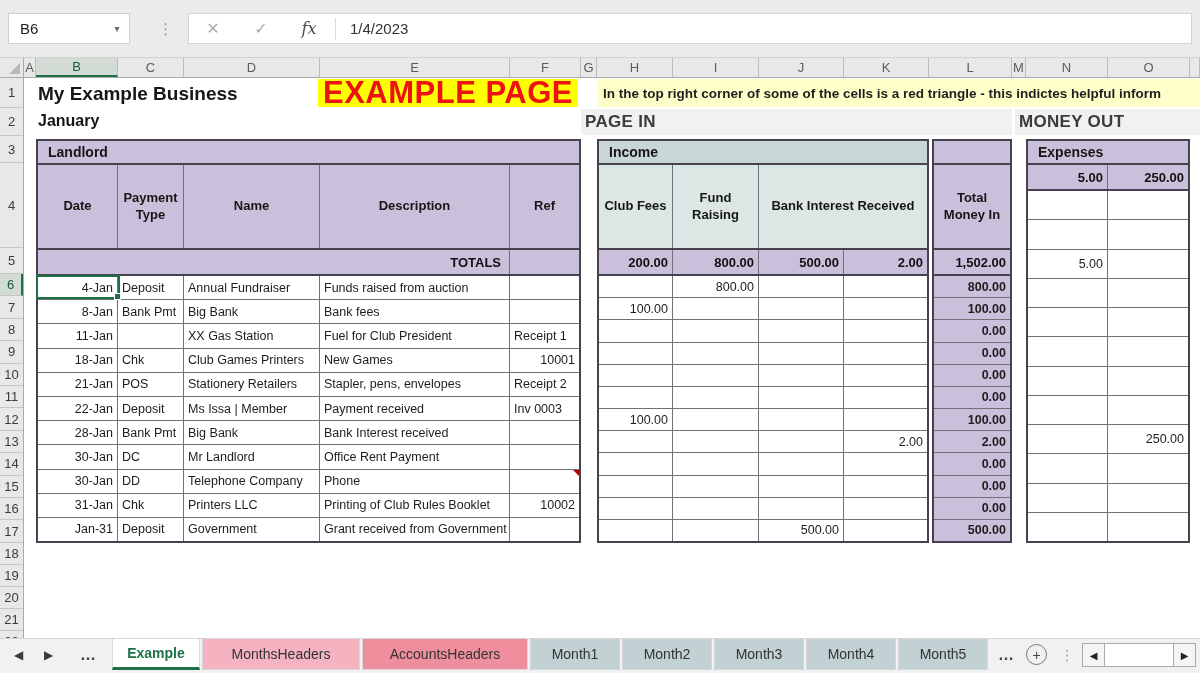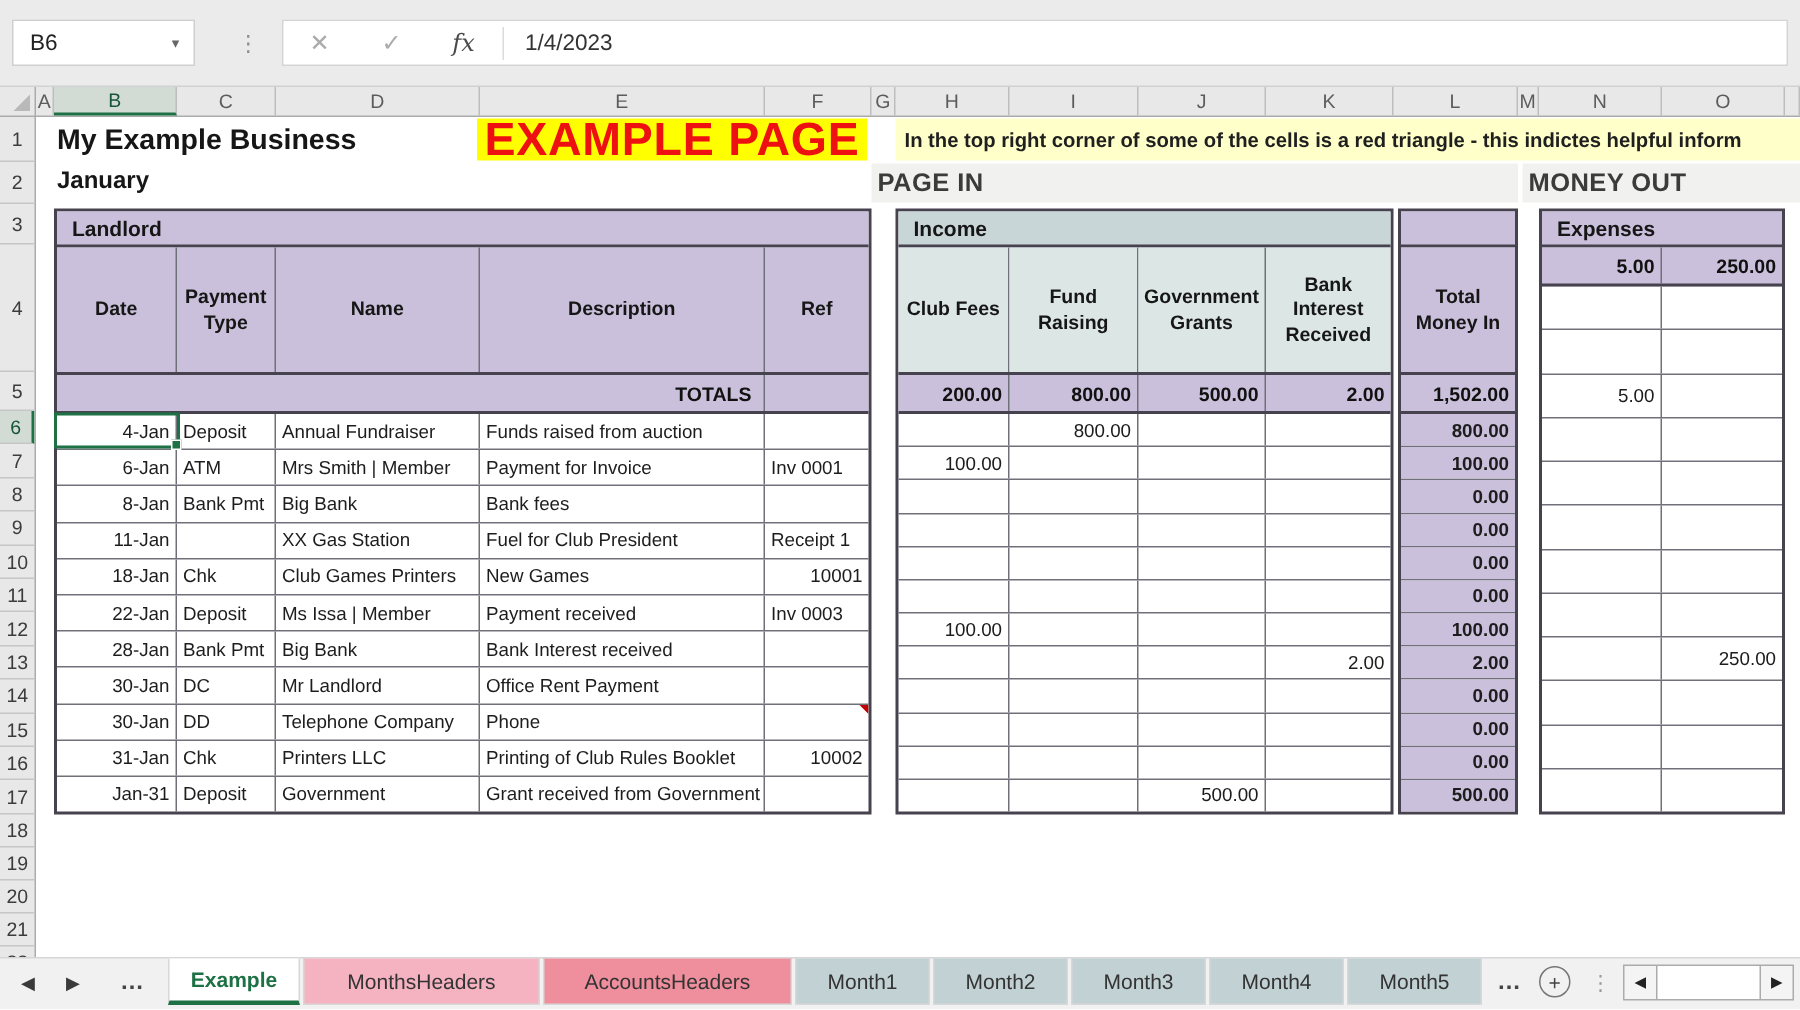--- a/index.html
+++ b/index.html
@@ -174,46 +174,46 @@
     </div>
     <div class="tbody" id="details-body">
         <div class="drow">
           <div class="dc ar" style="width: 80px;">4-Jan</div>
           <div class="dc al" style="width: 66px;">Deposit</div>
           <div class="dc al" style="width: 136px;">Annual Fundraiser</div>
           <div class="dc al" style="width: 190px;">Funds raised from auction</div>
           <div class="dc al" style="flex: 1 1 0%;"></div>
         </div>
         <div class="drow">
-          <div class="dc ar" style="width: 80px;">6-Jan</div>
-          <div class="dc al" style="width: 66px;">ATM</div>
-          <div class="dc al" style="width: 136px;">Mrs Smith | Member</div>
-          <div class="dc al" style="width: 190px;">Payment for Invoice</div>
-          <div class="dc al" style="flex: 1 1 0%;">Inv 0001</div>
-        </div>
-        <div class="drow">
           <div class="dc ar" style="width: 80px;">8-Jan</div>
           <div class="dc al" style="width: 66px;">Bank Pmt</div>
           <div class="dc al" style="width: 136px;">Big Bank</div>
           <div class="dc al" style="width: 190px;">Bank fees</div>
           <div class="dc al" style="flex: 1 1 0%;"></div>
         </div>
         <div class="drow">
           <div class="dc ar" style="width: 80px;">11-Jan</div>
           <div class="dc al" style="width: 66px;"></div>
           <div class="dc al" style="width: 136px;">XX Gas Station</div>
           <div class="dc al" style="width: 190px;">Fuel for Club President</div>
           <div class="dc al" style="flex: 1 1 0%;">Receipt 1</div>
         </div>
         <div class="drow">
           <div class="dc ar" style="width: 80px;">18-Jan</div>
           <div class="dc al" style="width: 66px;">Chk</div>
           <div class="dc al" style="width: 136px;">Club Games Printers</div>
           <div class="dc al" style="width: 190px;">New Games</div>
           <div class="dc ar" style="flex: 1 1 0%;">10001</div>
+        </div>
+        <div class="drow">
+          <div class="dc ar" style="width: 80px;">21-Jan</div>
+          <div class="dc al" style="width: 66px;">POS</div>
+          <div class="dc al" style="width: 136px;">Stationery Retailers</div>
+          <div class="dc al" style="width: 190px;">Stapler, pens, envelopes</div>
+          <div class="dc al" style="flex: 1 1 0%;">Receipt 2</div>
         </div>
         <div class="drow">
           <div class="dc ar" style="width: 80px;">22-Jan</div>
           <div class="dc al" style="width: 66px;">Deposit</div>
           <div class="dc al" style="width: 136px;">Ms Issa | Member</div>
           <div class="dc al" style="width: 190px;">Payment received</div>
           <div class="dc al" style="flex: 1 1 0%;">Inv 0003</div>
         </div>
         <div class="drow">
           <div class="dc ar" style="width: 80px;">28-Jan</div>
@@ -253,21 +253,20 @@
           <div class="dc al" style="flex: 1 1 0%;"></div>
         </div>
       </div>
   </div>
 
   <div class="xtable" style="left:597px;width:332px;">
     <div class="band teal">Income</div>
     <div class="colhdr">
       <div class="hc teal" style="width:74px;">Club Fees</div>
       <div class="hc teal" style="width:86px;">Fund Raising</div>
-      <div class="hc teal" style="width:85px;">Government Grants</div>
       <div class="hc teal" style="flex:1;">Bank Interest Received</div>
     </div>
     <div class="trow">
       <div class="tc ar" style="width:74px;">200.00</div>
       <div class="tc ar" style="width:86px;">800.00</div>
       <div class="tc ar" style="width:85px;">500.00</div>
       <div class="tc ar" style="flex:1;">2.00</div>
     </div>
     <div class="tbody" id="income-body">
         <div class="drow">

